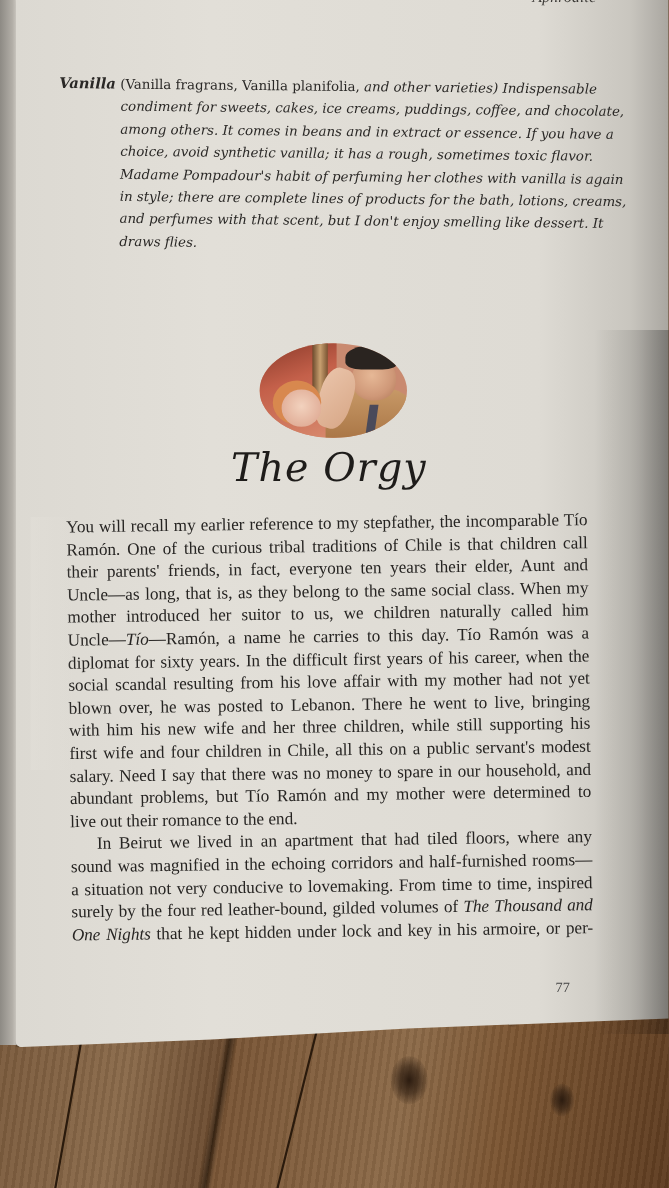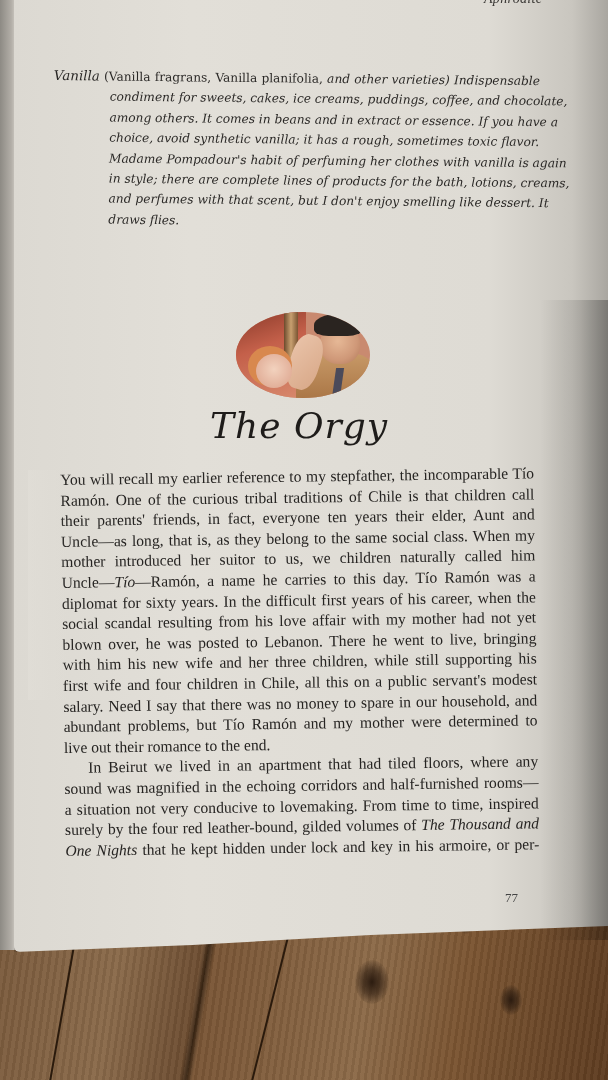--- a/index.html
+++ b/index.html
@@ -76,21 +76,21 @@
       left: 40px; top: 66px;
       width: 486px;
       font-family: "DejaVu Serif", serif;
       font-size: 12.2px;
       line-height: 20.4px;
       color: #2a2826;
       transform: rotate(0.6deg);
       transform-origin: left top;
     }
     .glossary .term {
-      font-weight: normal;
+      font-weight: bold;
       font-style: italic;
       font-size: 13.4px;
     }
     .glossary .gl-line {
       white-space: nowrap;
       text-align: justify;
       text-align-last: justify;
       display: block;
     }
     .glossary .gl-indent {

